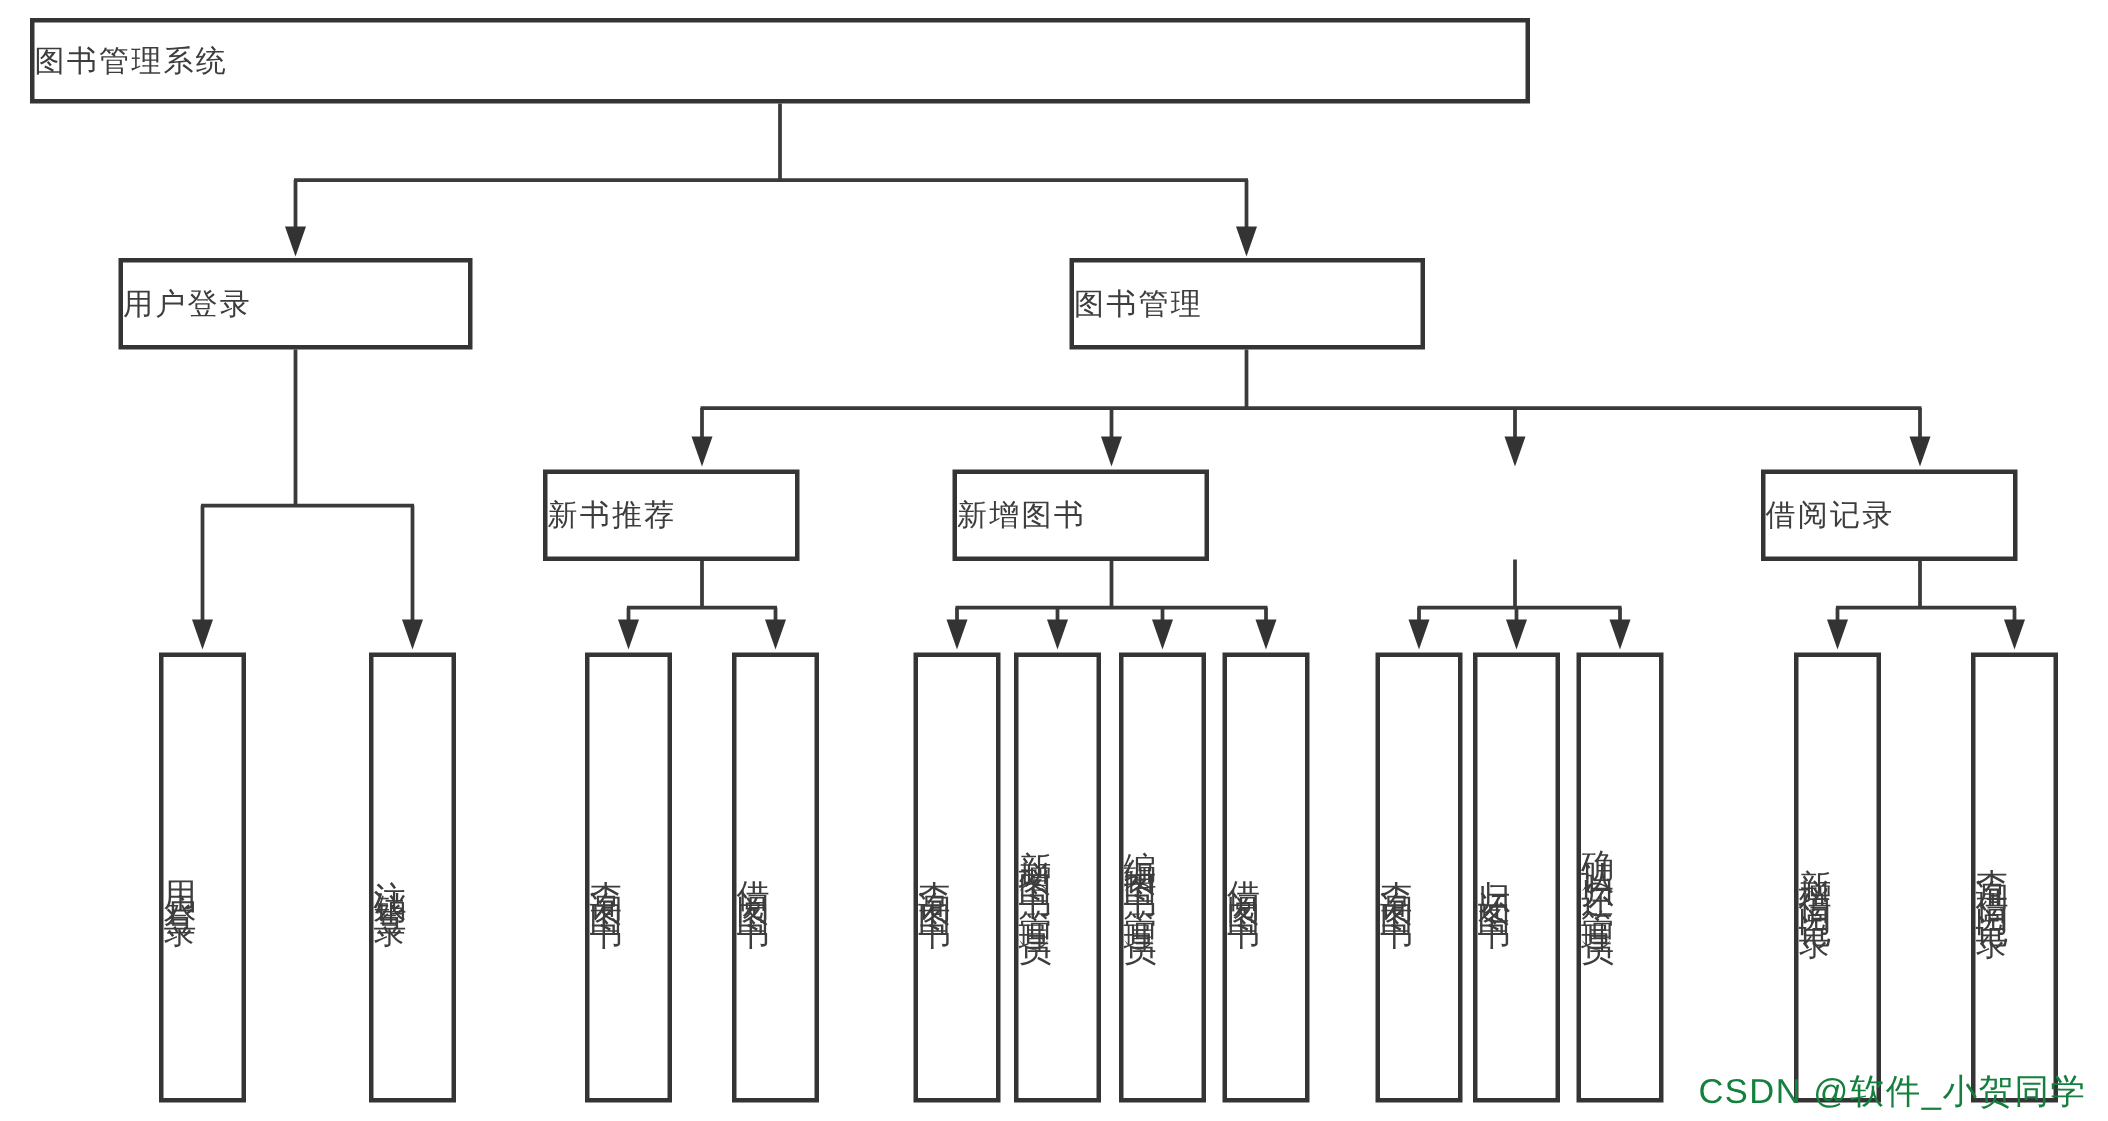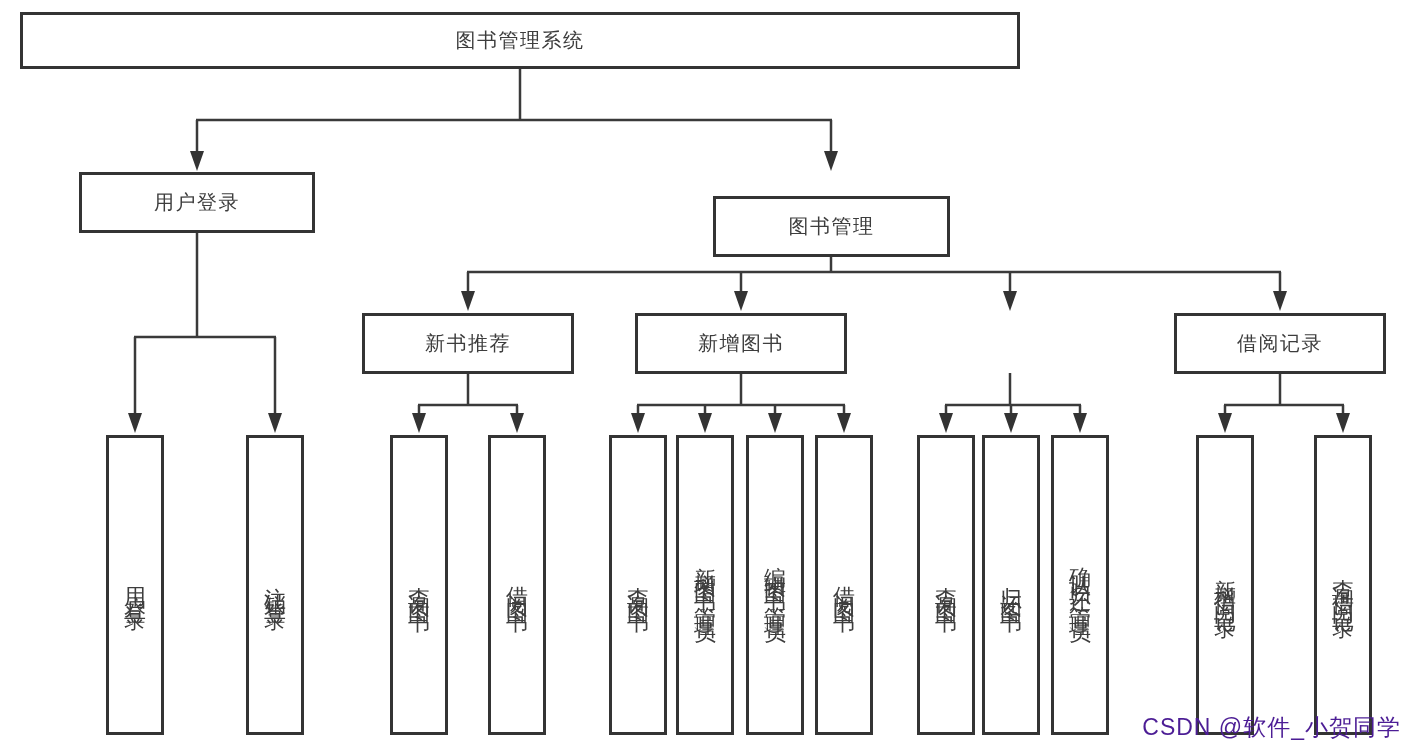--- a/index.html
+++ b/index.html
@@ -5,42 +5,42 @@
   html,body { margin:0; padding:0; background:#ffffff; }
   .stage {
     position:relative; width:1405px; height:747px; background:#ffffff;
     font-family:"Liberation Sans","DejaVu Sans",sans-serif; overflow:hidden;
   }
   svg.connectors { position:absolute; left:0; top:0; width:1405px; height:747px; }
   svg.connectors line { stroke:#3a3a3a; stroke-width:2.5; }
   svg.connectors polygon { fill:#333333; }
   .box {
     position:absolute; background:#ffffff; border:3px solid #343434;
-    box-sizing:border-box; display:flex; align-items:center; justify-content:center;
+    box-sizing:border-box; display:flex; align-items:center; 
     color:#3d3d3d;
   }
   .h { font-size:20px; letter-spacing:1.5px; white-space:nowrap; }
   .root { left:20px;  top:12px;  width:1000px; height:57px; }
   .l2a  { left:79px;  top:172px; width:236px;  height:61px; }
-  .l2b  { left:713px; top:172px; width:237px;  height:61px;margin-top:24px; }
-  .l3   { top:313px;  height:61px; width:212px; }
+  .l2b  { left:713px; top:172px; width:237px;  height:61px; }
+  .l3   { top:313px;  height:61px; width:171px; }
   .l3a { left:362px; }  .l3b { left:635px; }  .l3c { left:904px; }  .l3d { left:1174px; }
   .leaf { top:435px; height:300px; width:58px; }
   .leaf span {
     writing-mode:vertical-rl; text-orientation:mixed;
     font-size:22px; letter-spacing:8px; line-height:1; white-space:nowrap;
   }
   .u1 { left:106px; }  .u2 { left:246px; }
   .r1 { left:390px; }  .r2 { left:488px; }
   .b1 { left:609px; }  .b2 { left:676px; }  .b3 { left:746px; }  .b4 { left:815px; }
   .c1 { left:917px; }  .c2 { left:982px; }  .c3 { left:1051px; }
   .d1 { left:1196px; } .d2 { left:1314px; }
   .watermark {
-    position:absolute; right:4px; bottom:4px; z-index:5;
-    font-size:23px; color:#4c1d95; letter-spacing:1px; white-space:nowrap;
+    position:absolute; right:14px; bottom:4px; z-index:5;
+    font-size:23px; color:#15803d; letter-spacing:1px; white-space:nowrap;
   }
 </style>
 </head>
 <body>
 
 <div class="stage">
 
   <svg class="connectors" viewBox="0 0 1405 747">
     <g>
       <line x1="520" y1="68" x2="520" y2="121"></line>

